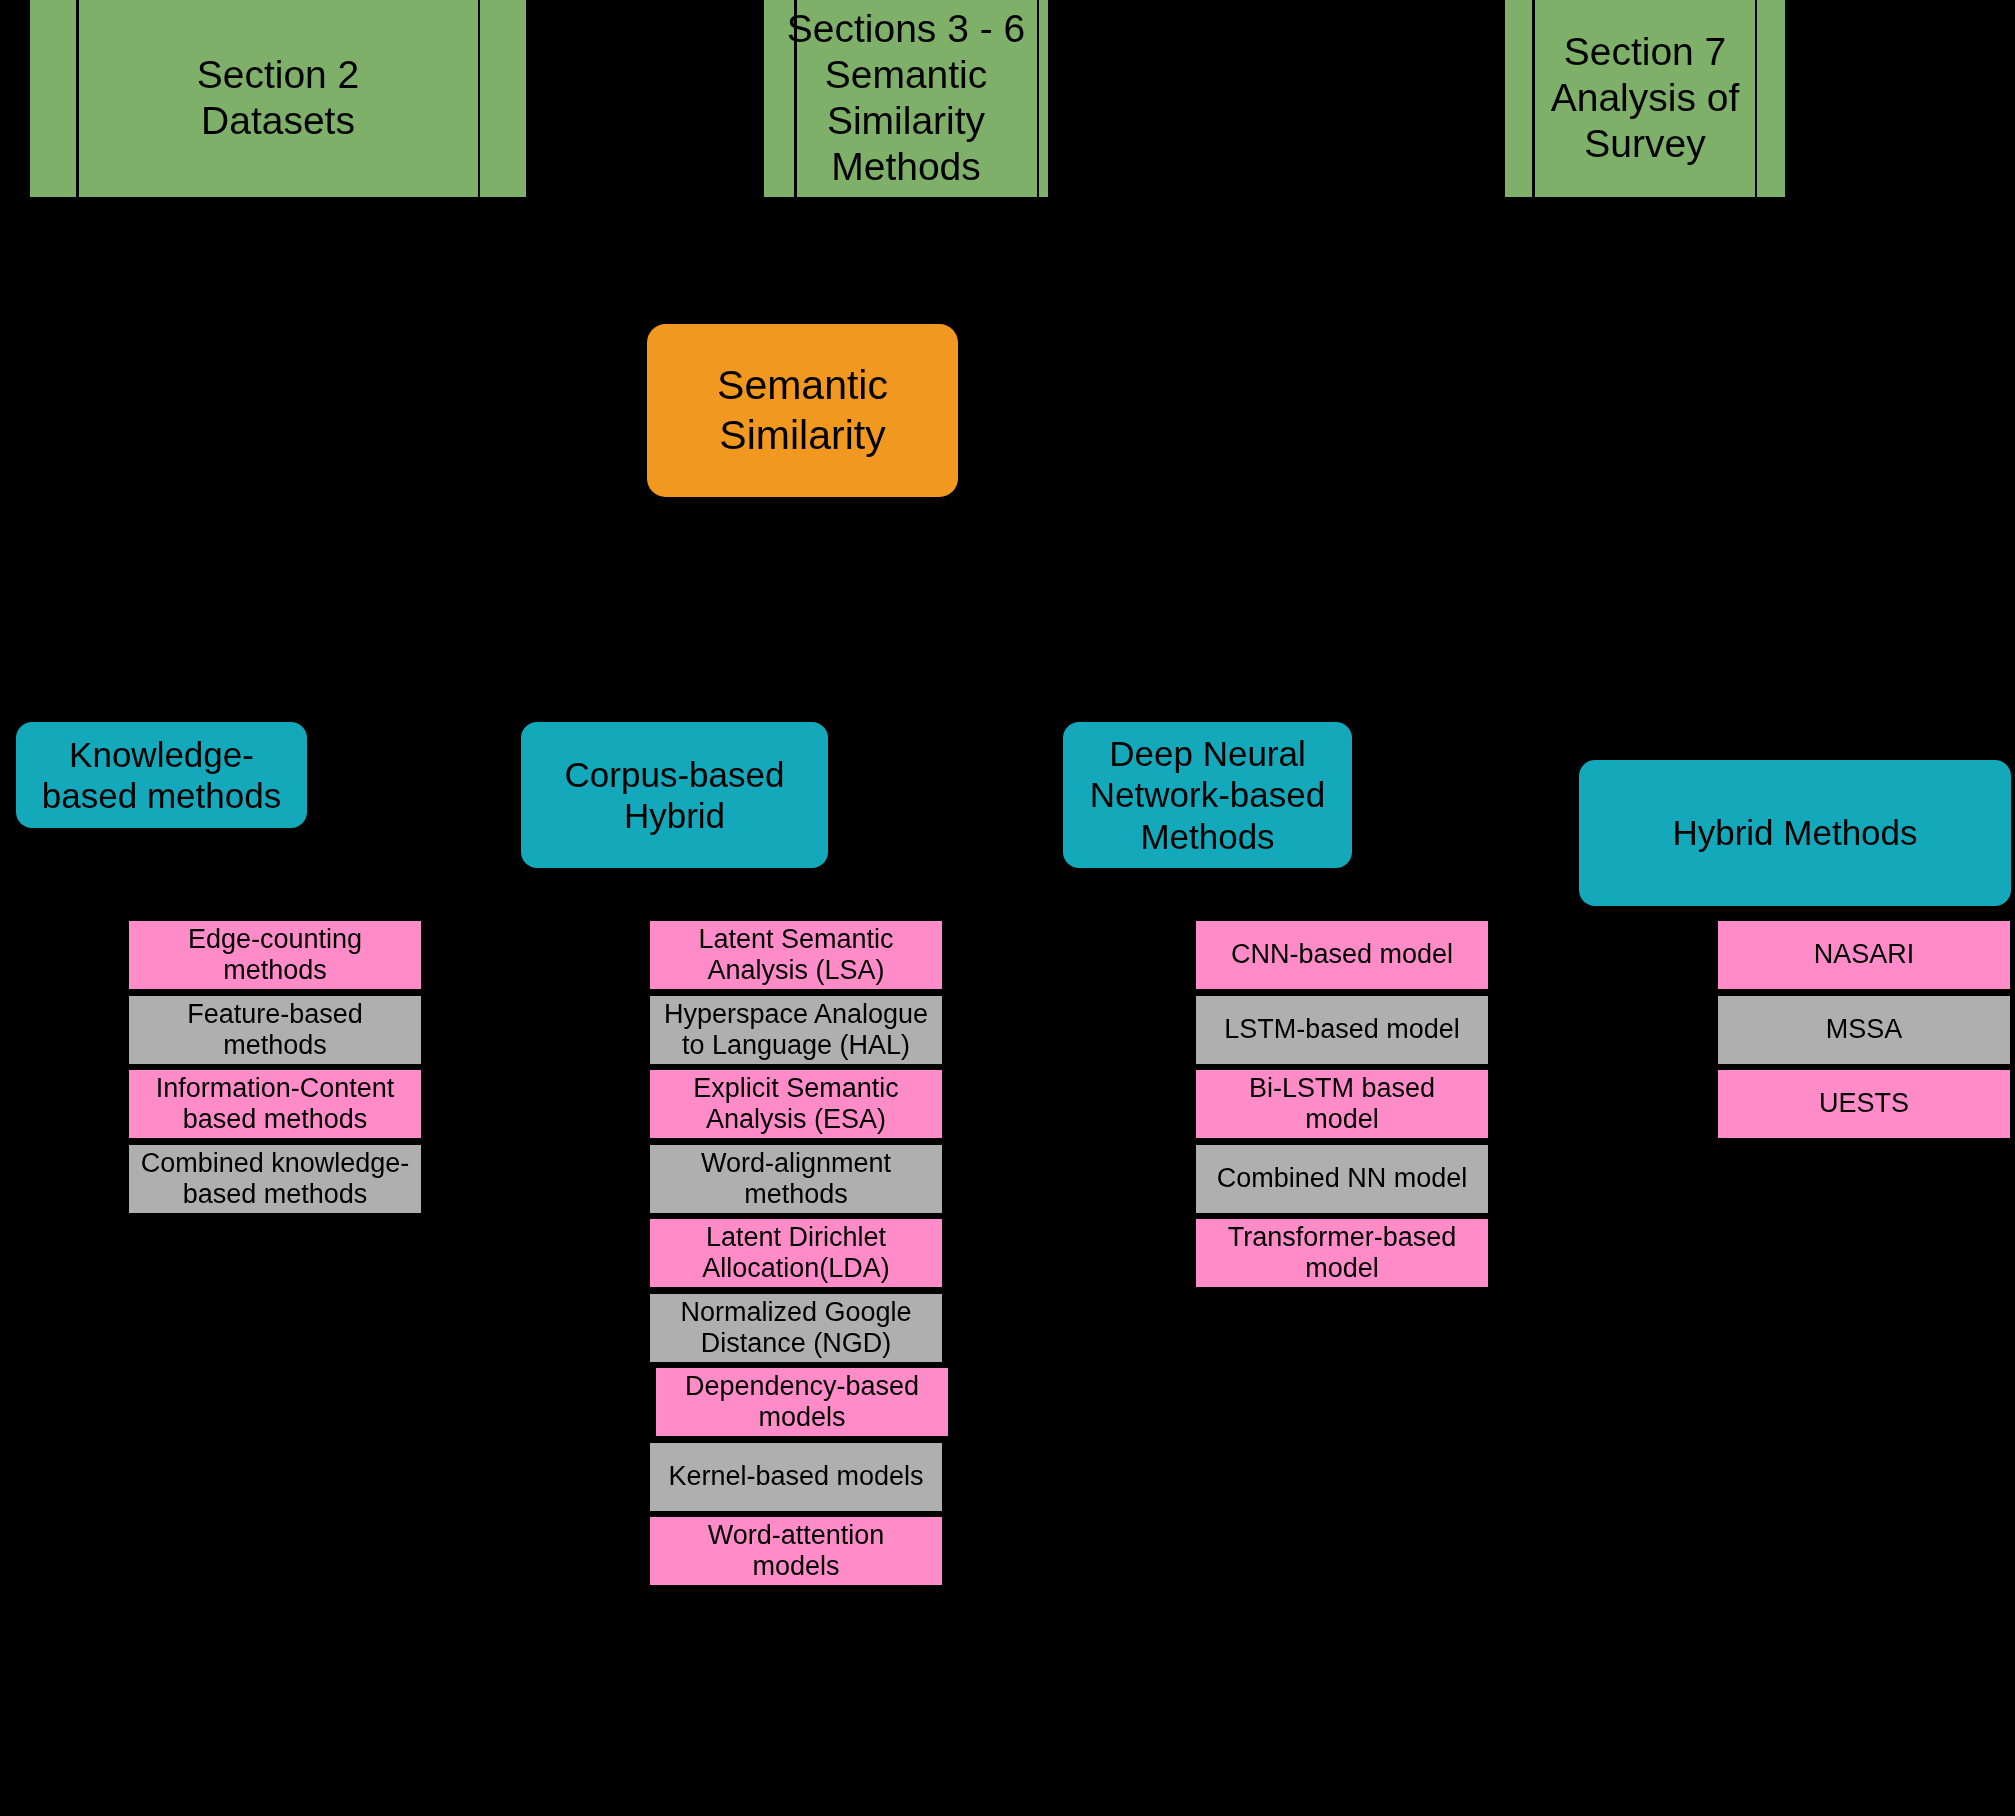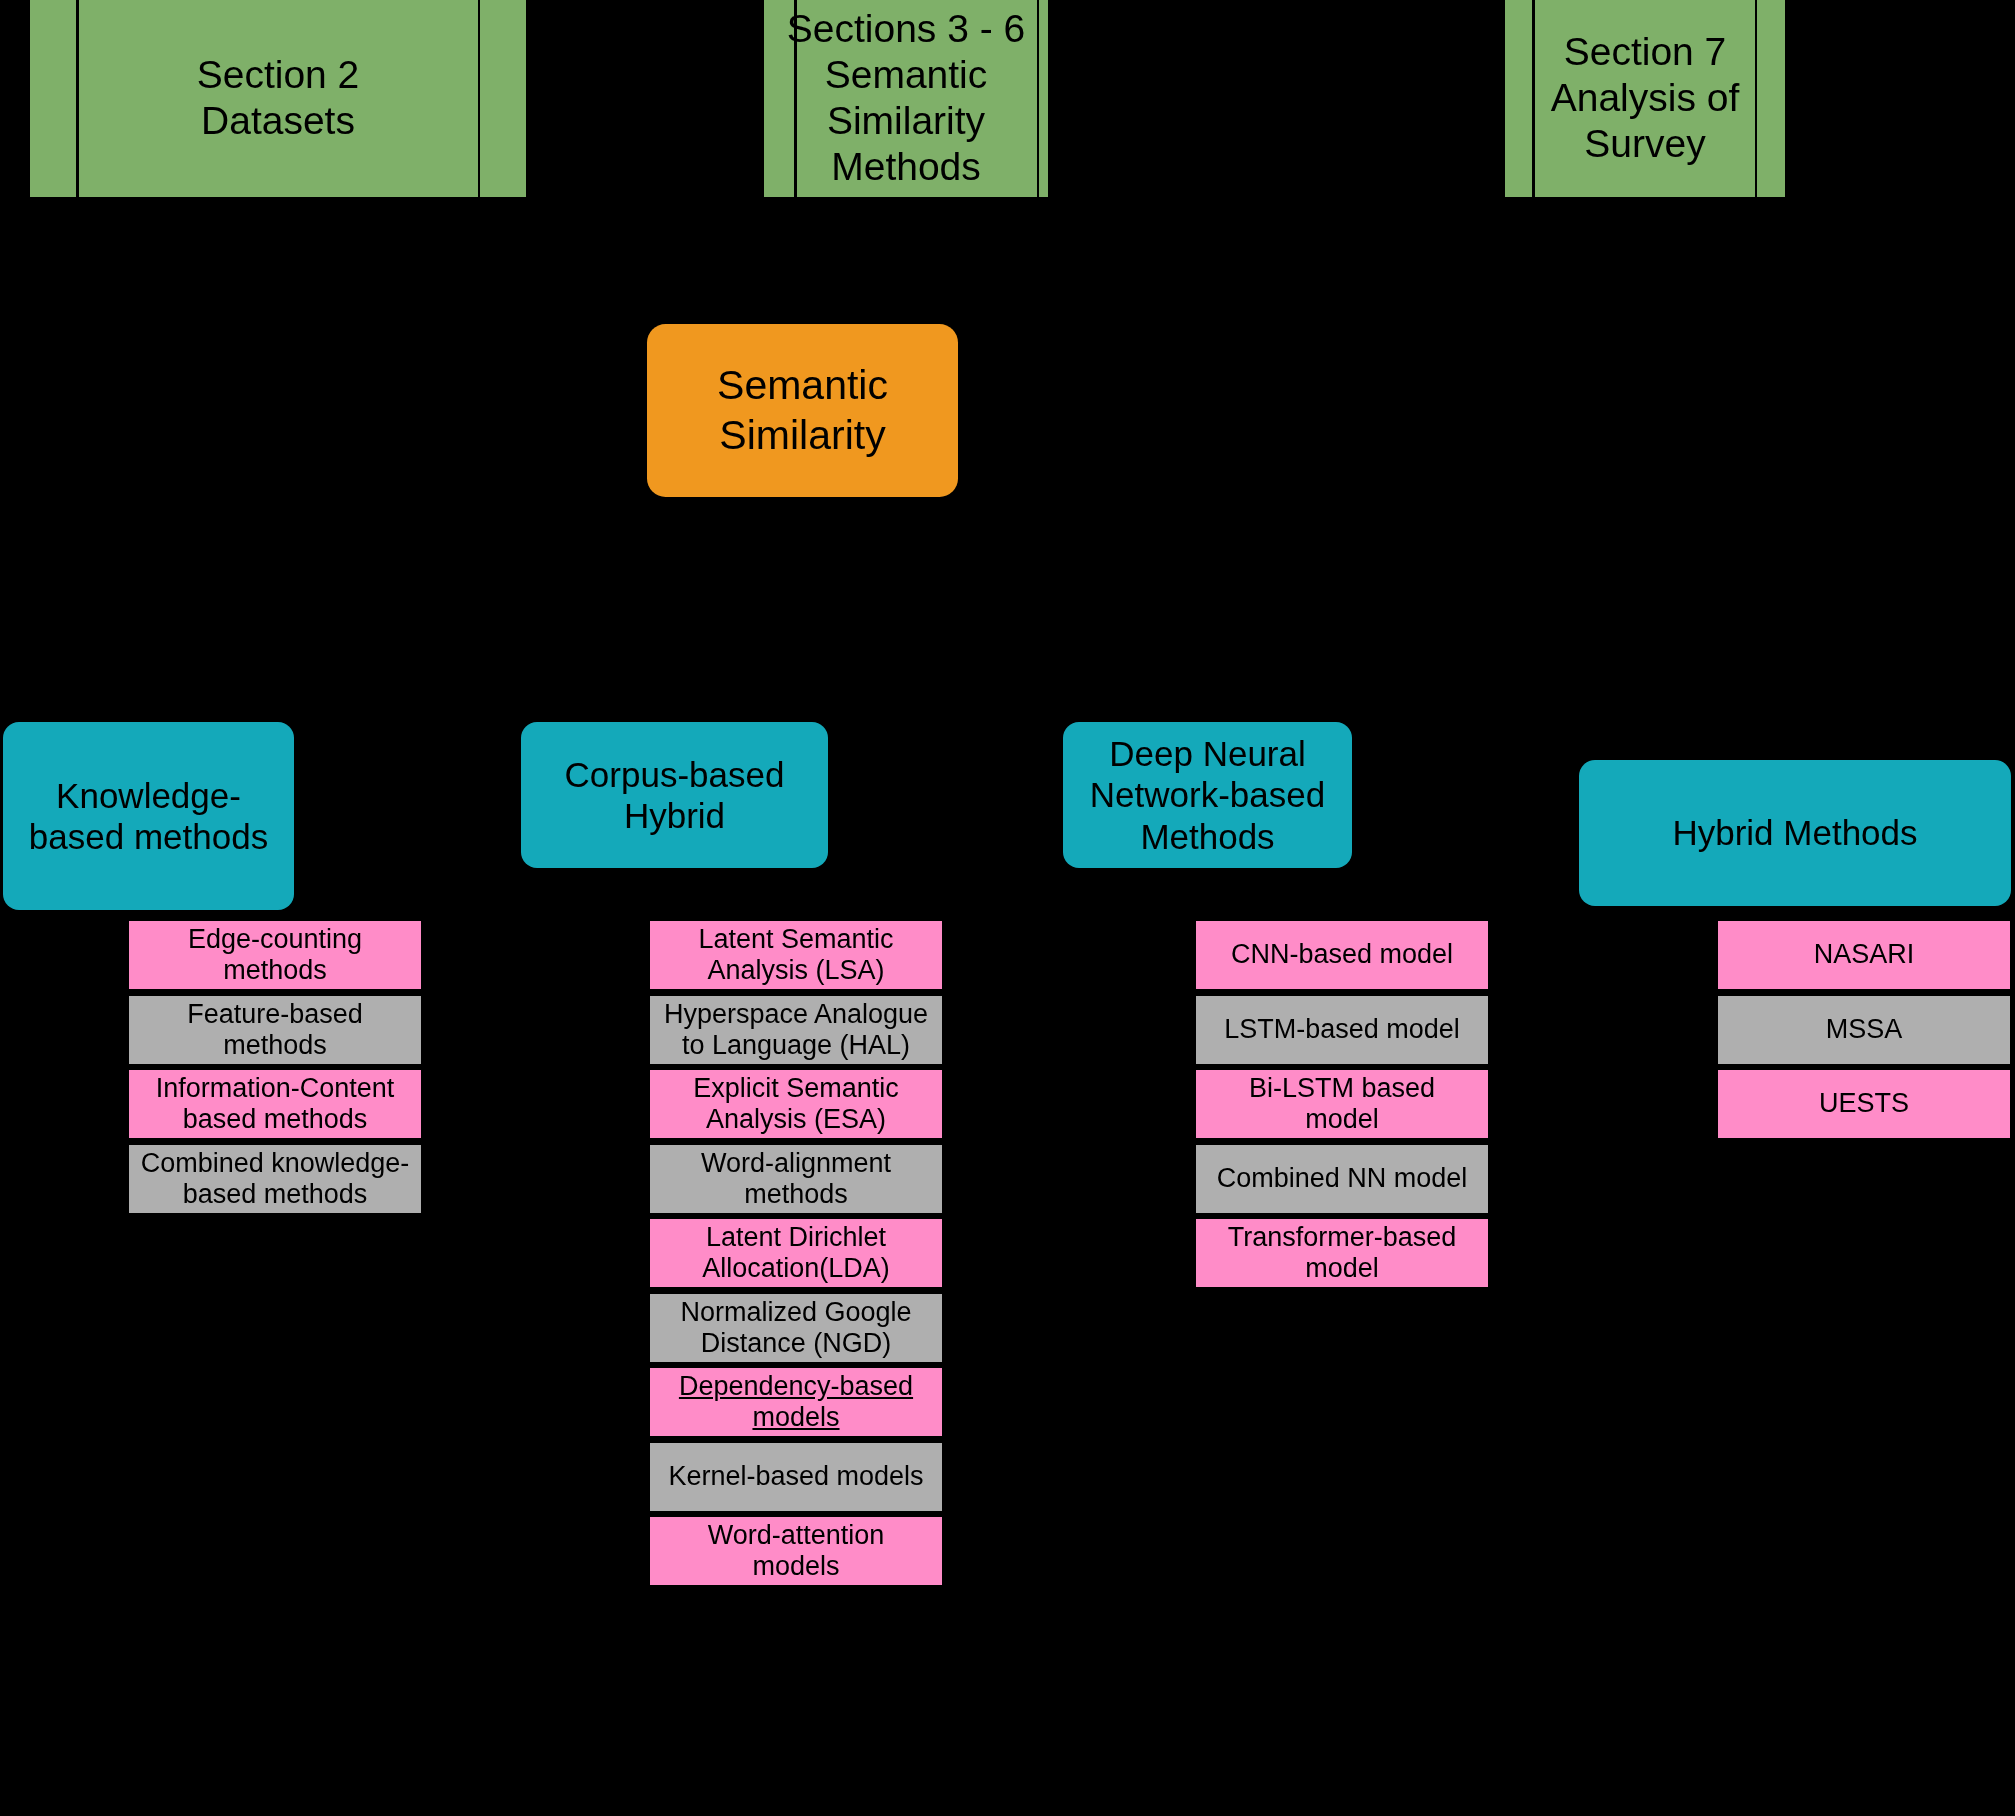--- a/index.html
+++ b/index.html
@@ -129,21 +129,21 @@
     <span class="rail left" style="left:27px;"></span>
     <span class="rail right" style="right:28px;"></span>
     <span class="section-label" style="padding:0 16px; width:435px;">Section 7
 Analysis of Survey</span>
   </div>
 
   <div class="root-box" style="left:647px; top:324px; width:311px; height:173px;">
     <span class="root-label">Semantic Similarity</span>
   </div>
 
-  <div class="cat-box" style="left:3px; top:722px; width:291px; height:188px;">
+  <div class="cat-box" style="left:16px; top:722px; width:291px; height:106px;">
     <span class="cat-label">Knowledge-based methods</span>
   </div>
 
   <div class="cat-box" style="left:521px; top:722px; width:307px; height:146px;">
     <span class="cat-label">Corpus-based Hybrid</span>
   </div>
 
   <div class="cat-box" style="left:1063px; top:722px; width:289px; height:146px;">
     <span class="cat-label">Deep Neural Network-based
 Methods</span>
@@ -190,21 +190,21 @@
 methods</span>
     </div>
     <div class="leaf-row pink" style="left:0; top:298px; width:296px; height:72px;">
       <span class="leaf-label">Latent Dirichlet
 Allocation(LDA)</span>
     </div>
     <div class="leaf-row gray" style="left:0; top:373px; width:296px; height:72px;">
       <span class="leaf-label">Normalized Google
 Distance (NGD)</span>
     </div>
-    <div class="leaf-row pink" style="left:0; top:447px; width:296px; height:72px;text-decoration:underline;">
+    <div class="leaf-row pink" style="left:6px; top:447px; width:296px; height:72px;">
       <span class="leaf-label">Dependency-based
 models</span>
     </div>
     <div class="leaf-row gray" style="left:0; top:522px; width:296px; height:72px;">
       <span class="leaf-label">Kernel-based models</span>
     </div>
     <div class="leaf-row pink" style="left:0; top:596px; width:296px; height:72px;">
       <span class="leaf-label">Word-attention
 models</span>
     </div>

